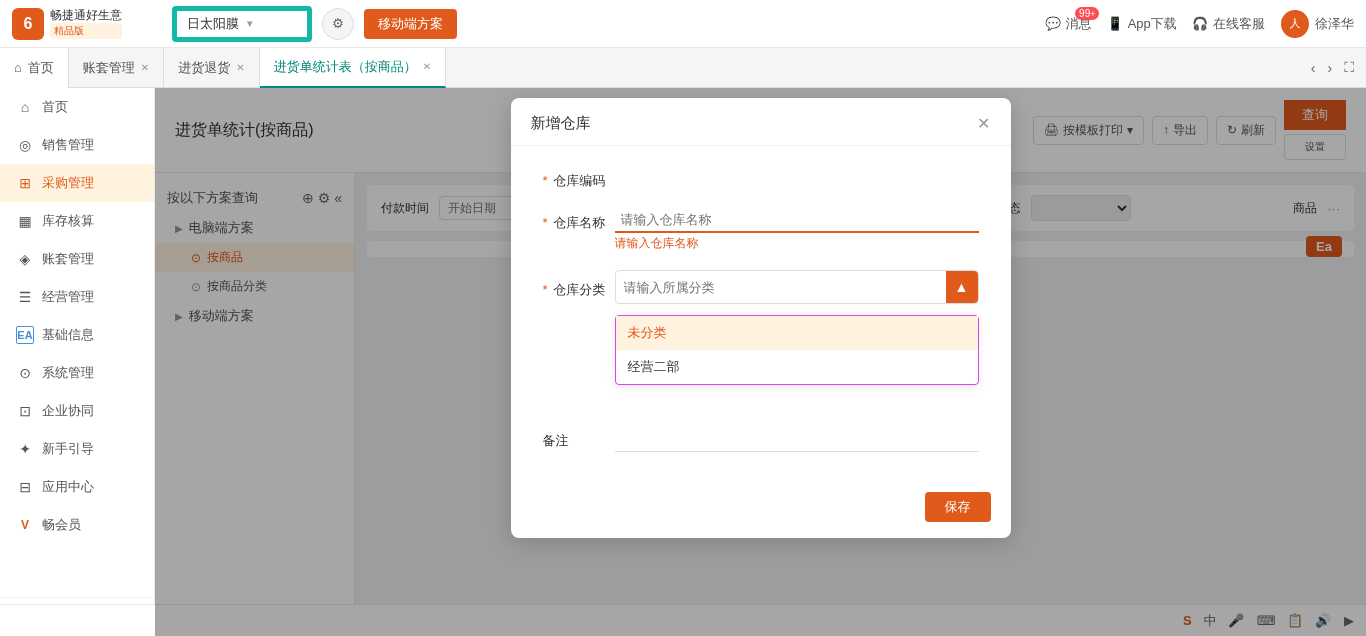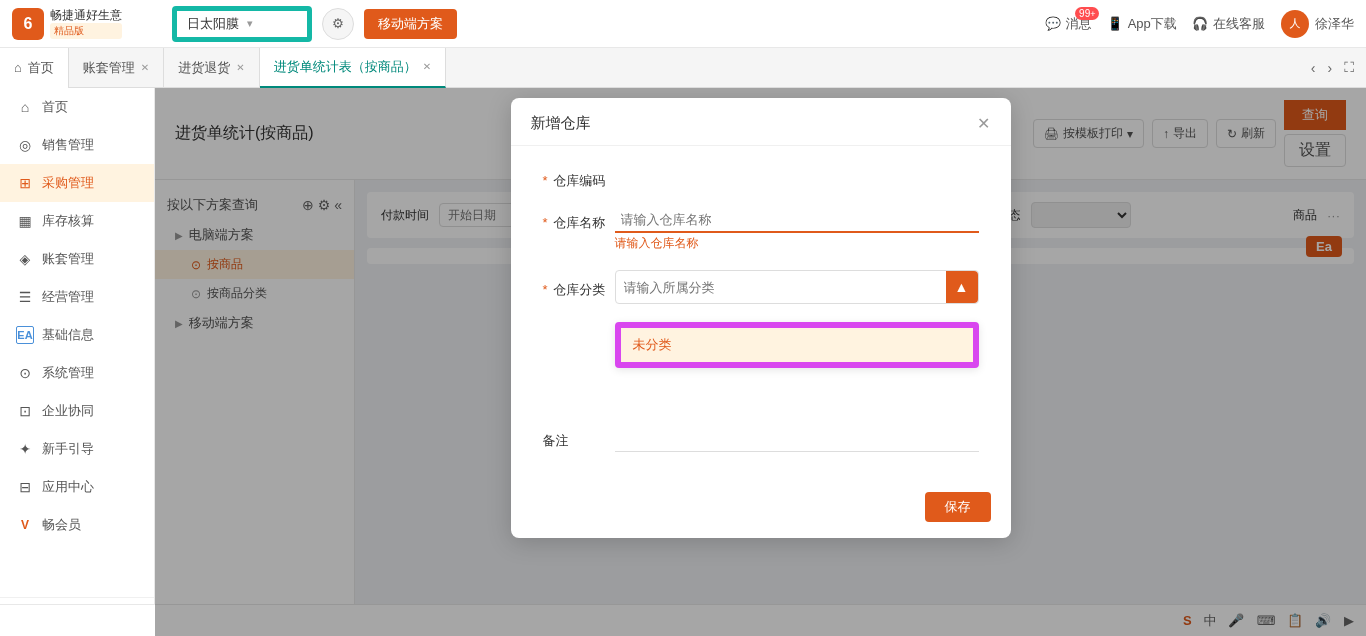--- a/index.html
+++ b/index.html
@@ -131,21 +131,21 @@
       display: flex; align-items: center; gap: 4px;
       padding: 5px 10px; border: 1px solid #ddd; border-radius: 4px;
       background: #fff; cursor: pointer; color: #555; font-size: 12px;
     }
     .query-btn {
       background: #e05a1b; color: white; border: none;
       border-radius: 0; padding: 6px 18px; cursor: pointer; font-size: 13px;
     }
     .settings-small-btn {
       border: 1px solid #ddd; border-radius: 4px;
-      padding: 5px 14px; background: #fff; cursor: pointer; color: #555; font-size: 16px;
+      padding: 5px 14px; background: #fff; cursor: pointer; color: #555; font-size: 10px;
     }
 
     
     .inner-layout { display: flex; height: calc(100% - 56px); }
     .left-panel {
       width: 200px; min-width: 200px;
       background: #fff; border-right: 1px solid #e8e8e8;
       padding: 10px 0;
     }
     .left-panel-header {
@@ -243,23 +243,23 @@
       font-size: 13px; outline: none; color: #000000;
     }
     .category-toggle {
       width: 32px; height: 32px; background: #e05a1b; border: none;
       border-radius: 0 4px 4px 0; cursor: pointer;
       display: flex; align-items: center; justify-content: center;
       color: white; font-size: 14px;
     }
     .dropdown-list {
       position: absolute; top: 100%; left: 0; right: 0;
-      background: #fff; border: 6px solid #d946ef; border-radius: 4px;
+      background: #fff; border: 1px solid #d946ef; border-radius: 4px;
       z-index: 300; box-shadow: 0 2px 8px rgba(0,0,0,0.1);
-      margin-top: 18px;
+      margin-top: 11px;
     }
     .dropdown-item {
       padding: 8px 12px; cursor: pointer; color: #333; font-size: 13px;
     }
     .dropdown-item.selected { background: #fff3e0; color: #e05a1b; }
     .textarea-input {
       flex: 1; border: none; border-bottom: 1px solid #ddd;
       padding: 4px 6px; font-size: 13px; color: #333; outline: none;
       resize: none; min-height: 28px;
     }
@@ -541,20 +541,23 @@
           <div class="category-field">
             <div class="category-input-wrapper">
               <input class="category-input" placeholder="请输入所属分类" style="">
               <button class="category-toggle">▲</button>
             </div>
 
             <div class="dropdown-list">
               <div class="dropdown-item selected">
                 <span>未分类</span>
               </div>
+              <div class="dropdown-item">
+                <span>经营二部</span>
+              </div>
             </div>
           </div>
         </div>
 
         <div class="form-row" style="margin-top: 120px;">
           <div class="form-label">备注</div>
           <textarea class="textarea-input" rows="1" style=""></textarea>
         </div>
 
       </div>

